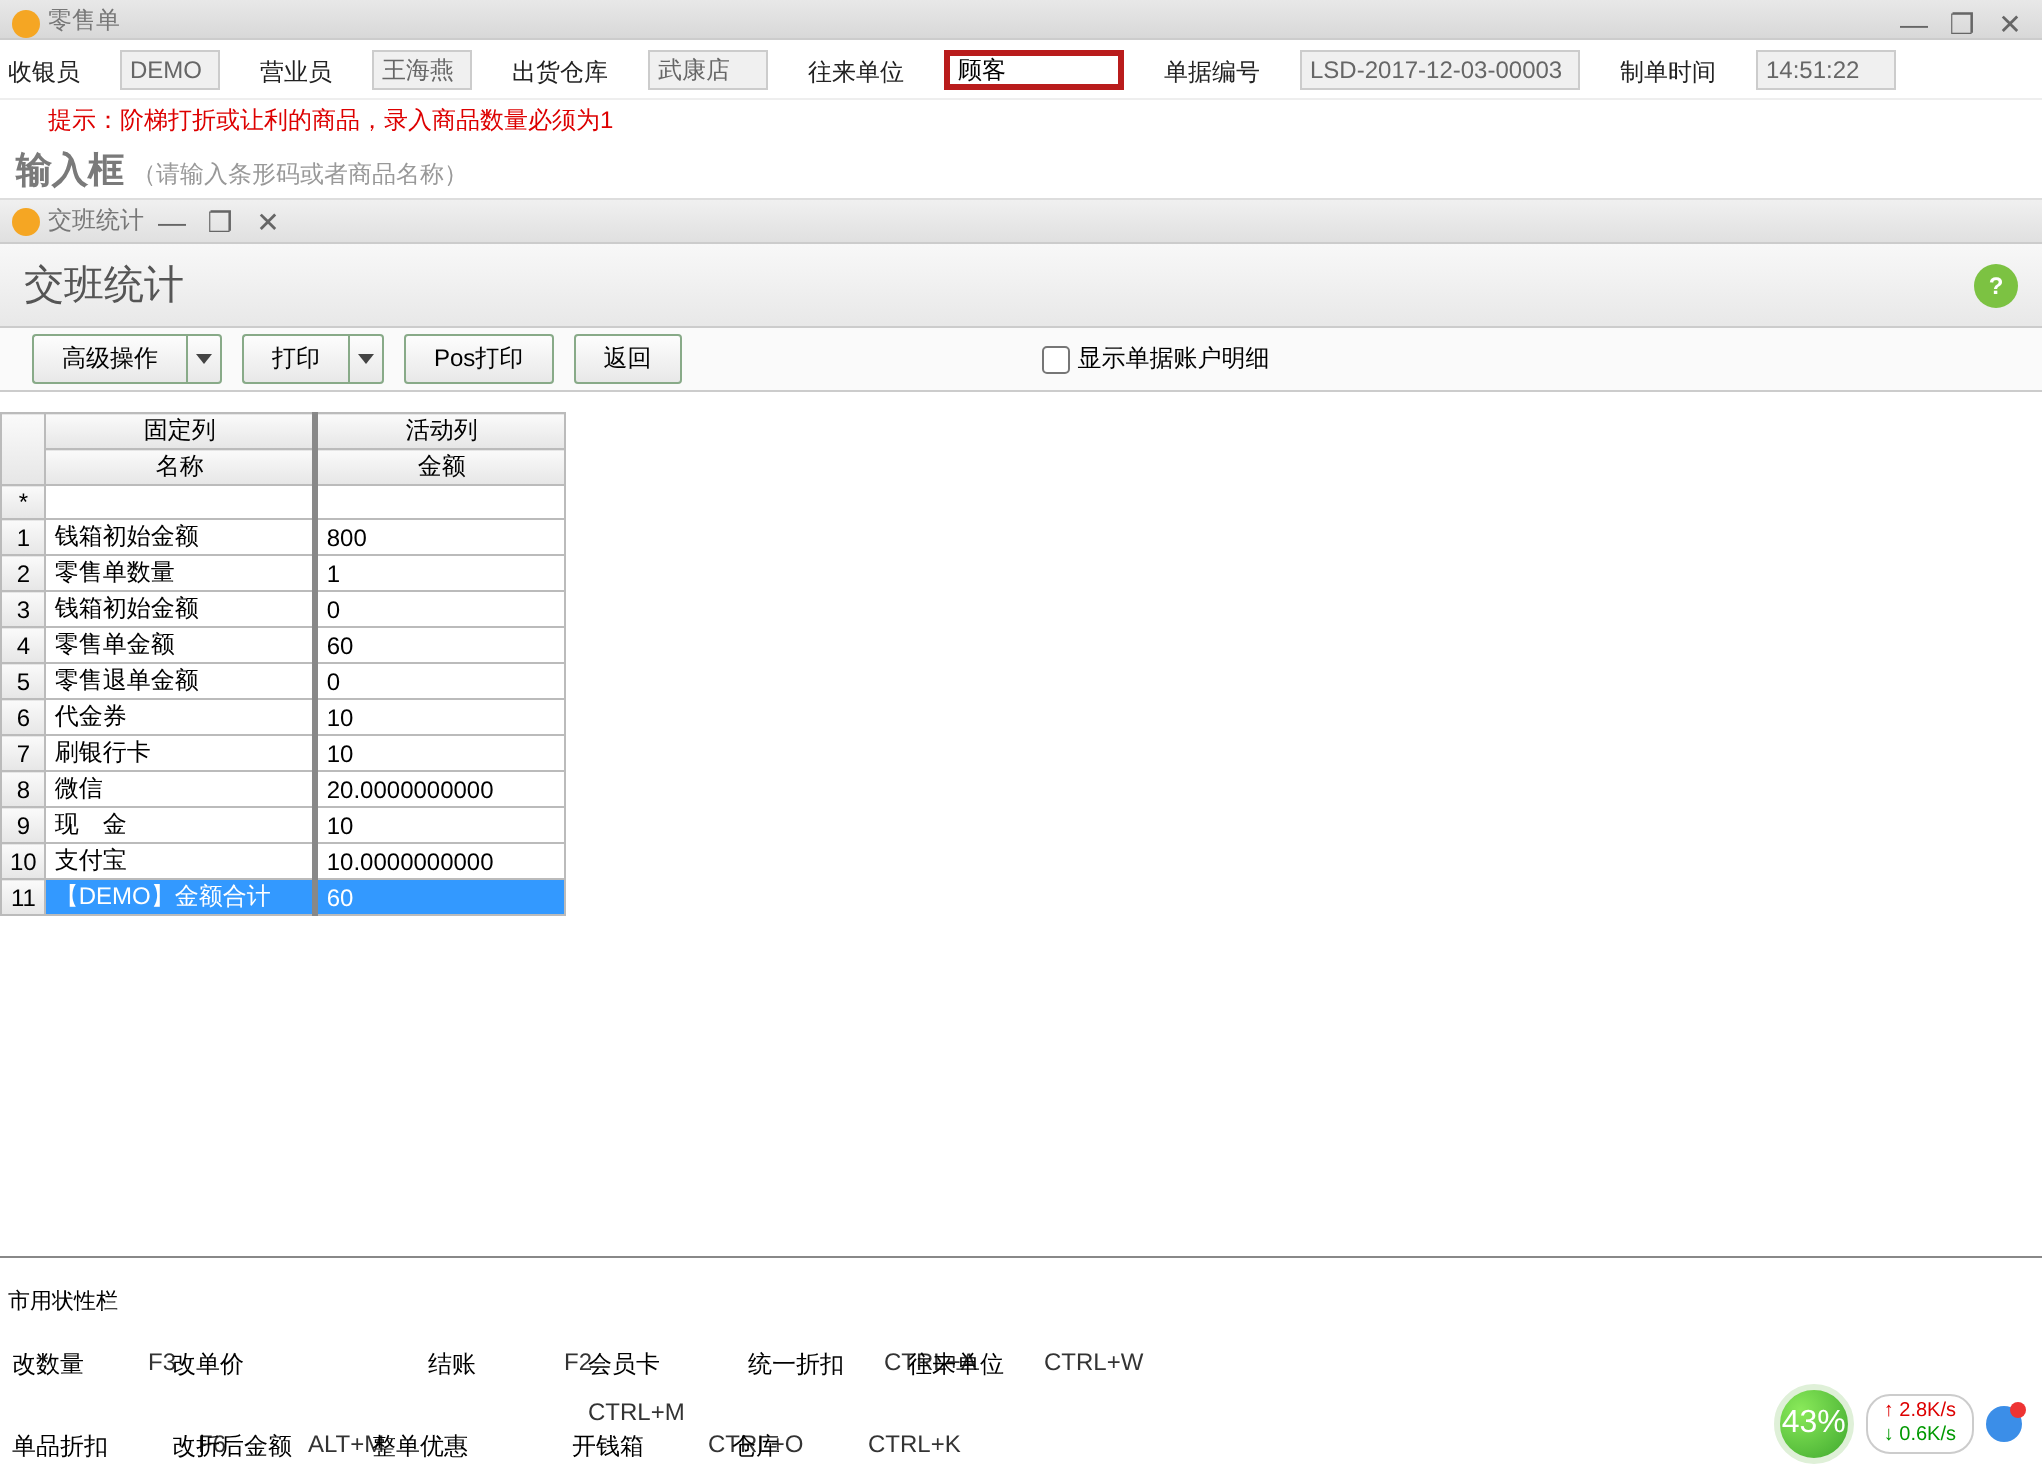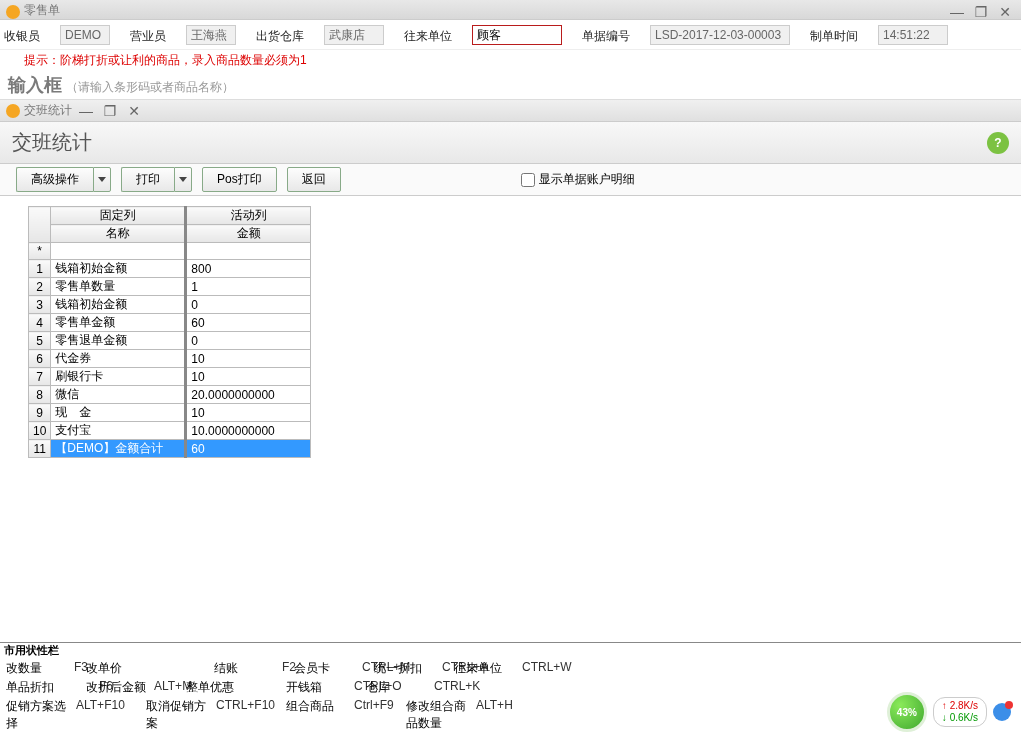--- a/index.html
+++ b/index.html
@@ -6,21 +6,21 @@
 body { font-family: "Microsoft YaHei", Arial, sans-serif; font-size: 12px; background: #fff; width: 1021px; height: 738px; overflow: hidden; position: relative; }
 
 .title-bar { height: 20px; background: linear-gradient(to bottom, #e8e8e8, #d8d8d8); display: flex; align-items: flex-end; padding: 0 6px; color: #777; border-bottom: 1px solid #ccc; }
 .title-bar .icon { width: 14px; height: 14px; background: #f5a623; border-radius: 50%; margin-right: 4px; }
 .title-bar .spacer { flex: 1; }
 .win-btn { width: 20px; height: 14px; margin-left: 4px; color: #666; cursor: pointer; font-size: 14px; display: flex; align-items: center; justify-content: center; }
 
 .top-form { height: 30px; display: flex; align-items: flex-end; padding: 4px 4px; gap: 20px; background: #fff; border-bottom: 1px solid #eee; }
 .top-form label { font-size: 12px; color: #222; }
 .ro-input { background: #f0f0f0; border: 1px solid #ccc; height: 20px; padding: 1px 4px; font-size: 12px; color: #666; }
-.rw-input { background: #fff; border: 1px solid #b91c1c; height: 20px; padding: 1px 4px; font-size: 12px; }
+.rw-input { background: #fff; border: 3px solid #b91c1c; height: 20px; padding: 1px 4px; font-size: 12px; }
 
 .hint-bar { padding: 2px 24px; color: #d00; font-size: 12px; }
 .input-bar { padding: 2px 8px; display: flex; align-items: baseline; gap: 4px; border-bottom: 1px solid #ddd; }
 .input-bar .lbl { font-size: 18px; font-weight: bold; color: #7a7a7a; }
 .input-bar .ph { font-size: 12px; color: #999; }
 
 .sub-title-bar { height: 22px; background: linear-gradient(to bottom, #f0f0f0, #e0e0e0); display: flex; align-items: center; padding: 0 6px; color: #777; border-bottom: 1px solid #ccc; }
 .sub-title-bar .icon { width: 14px; height: 14px; background: #f5a623; border-radius: 50%; margin-right: 4px; }
 
 .sub-header { height: 42px; background: linear-gradient(to bottom, #f8f8f8, #e8e8e8); display: flex; align-items: center; padding: 0 12px; justify-content: space-between; border-bottom: 1px solid #ccc; }
@@ -29,41 +29,41 @@
 
 .toolbar { height: 32px; display: flex; align-items: center; padding: 4px 16px; gap: 10px; border-bottom: 1px solid #ccc; background: #fafafa; }
 .btn { background: linear-gradient(to bottom, #fdfdfd, #e8e8e8); border: 1px solid #8a8; padding: 3px 14px; font-size: 12px; cursor: pointer; border-radius: 2px; }
 .btn-split { display: flex; }
 .btn-split .main { border-radius: 2px 0 0 2px; border-right: none; }
 .btn-split .arrow { border-radius: 0 2px 2px 0; padding: 3px 4px; background: linear-gradient(to bottom, #fdfdfd, #e8e8e8); border: 1px solid #8a8; cursor: pointer; display: flex; align-items: center; }
 .arrow-down { width: 0; height: 0; border-left: 4px solid transparent; border-right: 4px solid transparent; border-top: 5px solid #444; }
 .checkbox-wrap { display: flex; align-items: center; gap: 4px; margin-left: 170px; }
 .checkbox-wrap input { width: 14px; height: 14px; }
 
-.grid-area { padding: 10px 28px; }
+.grid-area { padding: 10px 0; }
 .grid { border-collapse: collapse; }
 .grid th, .grid td { border: 1px solid #bbb; font-size: 12px; padding: 0 4px; height: 17px; text-align: left; }
 .grid th { background: linear-gradient(to bottom, #fafafa, #e6e6e6); font-weight: normal; text-align: center; }
 .grid .row-head { background: linear-gradient(to bottom, #fafafa, #e6e6e6); text-align: center; width: 22px; }
 .grid .col-name { width: 135px; }
 .grid .col-amt { width: 125px; }
 .grid .sel td { background: #3399ff; color: #fff; }
 .grid .sel .row-head { background: linear-gradient(to bottom, #fafafa, #e6e6e6); color: #000; }
 .grid .splitter { border-right: 3px solid #888; }
 
 .bottom-area { position: absolute; bottom: 0; left: 0; right: 0; }
-.kv-bar { border-top: 1px solid #888; padding: 0 4px; font-size: 11px; font-weight: bold; }
+.kv-bar { border-top: 1px solid #888; padding: 14px 4px; font-size: 11px; font-weight: normal; }
 .shortcuts { display: flex; flex-direction: column; gap: 2px; padding: 2px 6px 6px; font-size: 12px; }
 .shortcuts .row { display: flex; }
 .sc { display: flex; gap: 8px; }
 .sc .l { min-width: 60px; }
 .sc .k { color: #333; min-width: 70px; }
 
 .net-widget { position: absolute; right: 10px; bottom: 6px; display: flex; align-items: center; gap: 6px; }
-.net-circle { width: 40px; height: 40px; background: radial-gradient(circle at 30% 30%, #8aea5a, #3fa82e); border-radius: 50%; display: flex; align-items: center; justify-content: center; color: #fff; font-size: 10px; font-weight: bold; border: 3px solid #dff0d8; margin-left: 12px; }
+.net-circle { width: 40px; height: 40px; background: radial-gradient(circle at 30% 30%, #8aea5a, #3fa82e); border-radius: 50%; display: flex; align-items: center; justify-content: center; color: #fff; font-size: 16px; font-weight: normal; border: 3px solid #dff0d8; margin-left: 12px; }
 .net-speeds { background: #fff; border: 1px solid #ccc; border-radius: 12px; padding: 2px 8px; font-size: 10px; line-height: 1.2; }
 .net-speeds .up { color: #d00; }
 .net-speeds .dn { color: #090; }
 .net-dot { width: 18px; height: 18px; background: #3b8ee8; border-radius: 50%; position: relative; }
 .net-dot::after { content: ""; position: absolute; top: -2px; right: -2px; width: 8px; height: 8px; background: #e33; border-radius: 50%; }
 </style>
 </head>
 <body>
 
 <div class="title-bar">
@@ -218,21 +218,21 @@
           <span class="k">F3</span>
         </div>
         <div class="sc" style="width: 80px;">
           <span class="l">改单价</span>
           <span class="k"></span>
         </div>
         <div class="sc" style="width: 80px; margin-left: 48px;">
           <span class="l">结账</span>
           <span class="k">F2</span>
         </div>
-        <div class="sc" style="width: 80px;">
+        <div class="sc" style="width: 80px; flex-direction: column;">
           <span class="l">会员卡</span>
           <span class="k">CTRL+M</span>
         </div>
         <div class="sc" style="width: 80px;">
           <span class="l">统一折扣</span>
           <span class="k">CTRL+A</span>
         </div>
         <div class="sc" style="width: 80px;">
           <span class="l">往来单位</span>
           <span class="k">CTRL+W</span>
@@ -251,38 +251,20 @@
           <span class="l">整单优惠</span>
           <span class="k"></span>
         </div>
         <div class="sc" style="width: 80px;">
           <span class="l">开钱箱</span>
           <span class="k">CTRL+O</span>
         </div>
         <div class="sc" style="width: 100px;">
           <span class="l">仓库</span>
           <span class="k">CTRL+K</span>
-        </div>
-      </div>
-    <div class="row" id="sc-r3">
-        <div class="sc" style="width: 140px;">
-          <span class="l">促销方案选择</span>
-          <span class="k">ALT+F10</span>
-        </div>
-        <div class="sc" style="width: 140px;">
-          <span class="l">取消促销方案</span>
-          <span class="k">CTRL+F10</span>
-        </div>
-        <div class="sc" style="width: 120px;">
-          <span class="l">组合商品</span>
-          <span class="k">Ctrl+F9</span>
-        </div>
-        <div class="sc" style="width: 140px;">
-          <span class="l">修改组合商品数量</span>
-          <span class="k">ALT+H</span>
         </div>
       </div>
   </div>
   <div class="net-widget">
     <div class="net-circle">43%</div>
     <div class="net-speeds">
       <div class="up"><span>↑</span> <span>2.8K/s</span></div>
       <div class="dn"><span>↓</span> <span>0.6K/s</span></div>
     </div>
     <div class="net-dot"></div>

